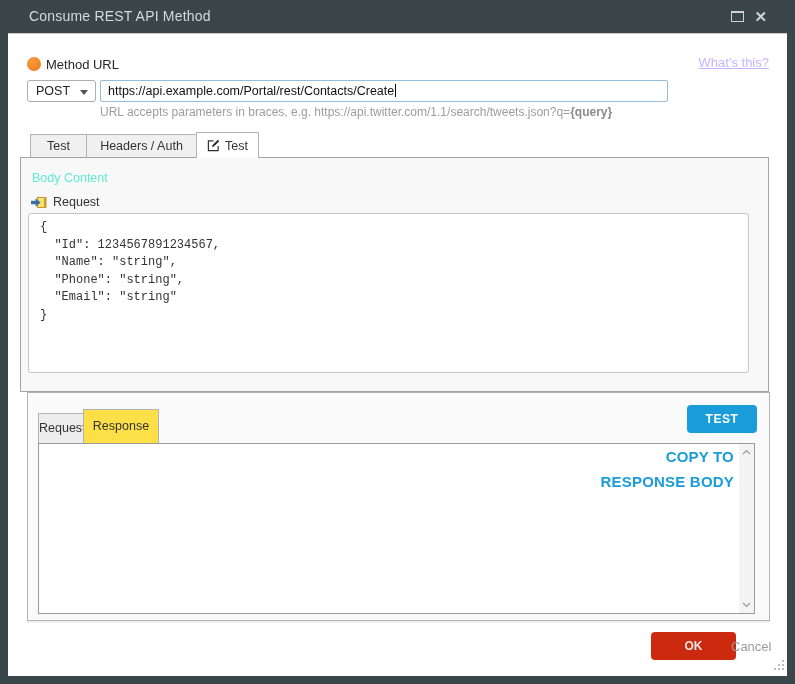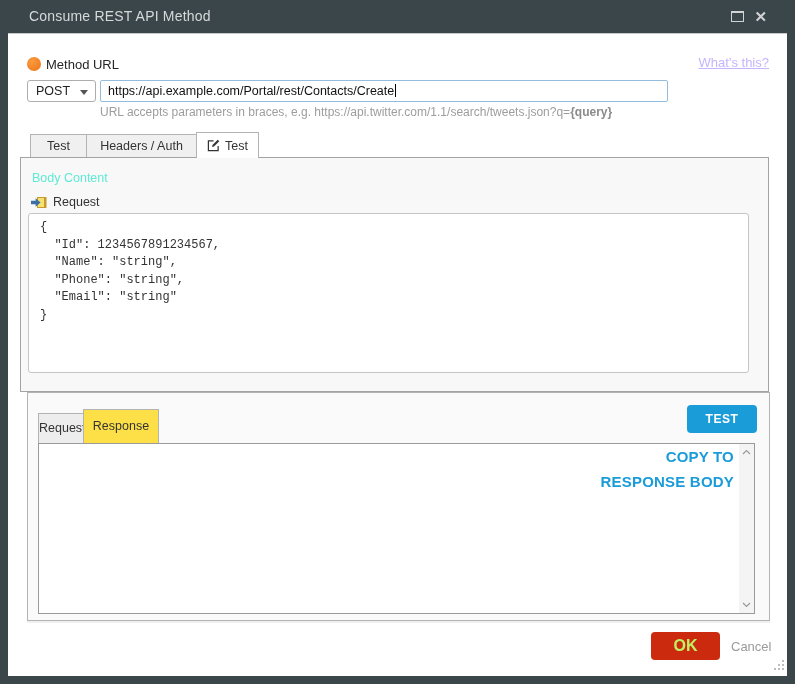--- a/index.html
+++ b/index.html
@@ -67,22 +67,22 @@
     background:#fff; border:1px solid #9a9a9a; z-index:2; }
   .response-body { position:absolute; inset:1px 16px 1px 1px; font-family:"Liberation Mono",monospace;
     font-size:12px; color:#333; padding:4px 8px; overflow:hidden; }
   .copy-btn { position:absolute; left:578px; top:444px; width:161px; height:25px; background:#fff;
     color:#1a9cd8; font-size:15px; font-weight:bold; text-align:right; line-height:25px;
     padding-right:5px; letter-spacing:.2px; cursor:pointer; z-index:4; }
   .scrollbar { position:absolute; left:739px; top:444px; width:15px; height:169px;
     background:#f4f4f4; z-index:4; display:flex; flex-direction:column; justify-content:space-between; }
   .scroll-btn { width:15px; height:16px; display:flex; align-items:center; justify-content:center; cursor:pointer; }
   
-  .ok-btn { position:absolute; left:651px; top:632px; width:69px; height:28px;
-    background:#cb2a0e; border:none; border-radius:4px; color:#bef264; font-size:16px; font-weight:bold;
+  .ok-btn { position:absolute; left:651px; top:632px; width:85px; height:28px;
+    background:#cb2a0e; border:none; border-radius:4px; color:#e5e5e5; font-size:12px; font-weight:bold;
     cursor:pointer; z-index:2; font-family:"Liberation Sans",sans-serif; }
   .cancel-btn { position:absolute; left:731px; top:639px; font-size:13px; color:#9b9b9b; cursor:pointer; z-index:2;text-align:center; }
   .resize-grip { position:absolute; right:11px; bottom:10px; z-index:2; cursor:nwse-resize; }
 </style>
 </head>
 <body>
 
 <div class="dialog">
 
   <div class="titlebar">

